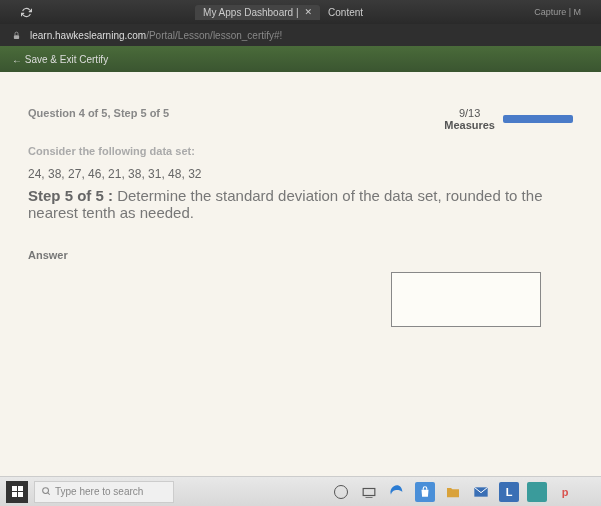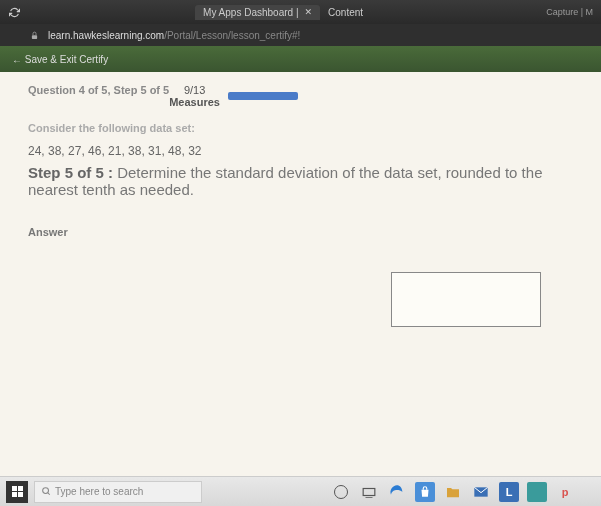--- a/index.html
+++ b/index.html
@@ -3,40 +3,40 @@
   <meta charset="utf-8">
   <style>
     * { margin: 0; padding: 0; box-sizing: border-box; font-family: Arial, sans-serif; }
     html, body { width: 601px; height: 506px; overflow: hidden; background: #1a1a1a; }
     
     .browser-chrome {
       background: linear-gradient(to bottom, #3a3a3a, #2a2a2a);
       height: 24px;
       display: flex;
       align-items: center;
-      padding: 0 8px;
+      padding: 0 20px;
       color: #ccc;
       font-size: 10px;
     }
     .browser-chrome .tab {
       background: #444;
       padding: 2px 8px;
       border-radius: 3px 3px 0 0;
       display: flex;
       align-items: center;
       gap: 6px;
     }
     .browser-chrome .tab-close { font-size: 9px; }
     
     .address-bar {
       background: #2f2f2f;
       height: 22px;
       display: flex;
       align-items: center;
-      padding: 0 28px;
+      padding: 0 10px;
       color: #aaa;
       font-size: 10px;
       gap: 8px;
     }
     .nav-icon { width: 12px; height: 12px; display: inline-flex; align-items: center; justify-content: center; }
     .url-text { flex: 1; overflow: hidden; white-space: nowrap; }
     
     .lesson-bar {
       background: linear-gradient(to bottom, #4a6b3a, #3a5530);
       height: 26px;
@@ -52,23 +52,24 @@
     .content-area {
       background: #f7f4ed;
       height: calc(506px - 24px - 22px - 26px - 30px);
       padding: 12px 28px;
       position: relative;
       overflow: hidden;
     }
     
     .question-header {
       display: flex;
-      justify-content: flex-start;
+      justify-content: space-between;
       align-items: flex-start;
       margin-bottom: 14px;
+      margin-top: 23px;
     }
     .question-label { color: #888; font-size: 11px; font-weight: bold; }
     .score-block { text-align: center; display: flex; align-items: center; gap: 8px; }
     .score-text { font-size: 11px; color: #555; }
     .score-label { font-size: 11px; color: #555; font-weight: bold; }
     .progress-bar { width: 70px; height: 8px; background: #4a7bc8; border-radius: 2px; }
     
     .prompt-text { color: #aaa; font-size: 11px; margin-bottom: 10px; font-weight: bold; }
     .data-set { color: #666; font-size: 12px; margin-bottom: 6px; }
     .step-text { color: #777; font-size: 15px; margin-bottom: 28px; }
@@ -111,21 +112,21 @@
     .start-btn {
       width: 22px; height: 22px;
       background: #333;
       display: flex; align-items: center; justify-content: center;
       color: #fff;
     }
     .search-box {
       background: #f0f0f0;
       border: 1px solid #ccc;
       height: 22px;
-      width: 168px;
+      width: 140px;
       display: flex;
       align-items: center;
       padding: 0 6px;
       font-size: 10px;
       color: #888;
       gap: 4px;
     }
     .task-icons { display: flex; gap: 8px; margin-left: auto; margin-right: 20px; align-items: center; }
     .task-icon { width: 20px; height: 20px; display: flex; align-items: center; justify-content: center; font-size: 12px; border-radius: 2px; }
     .ic-cortana { border: 1.5px solid #555; border-radius: 50%; width: 14px; height: 14px; }

